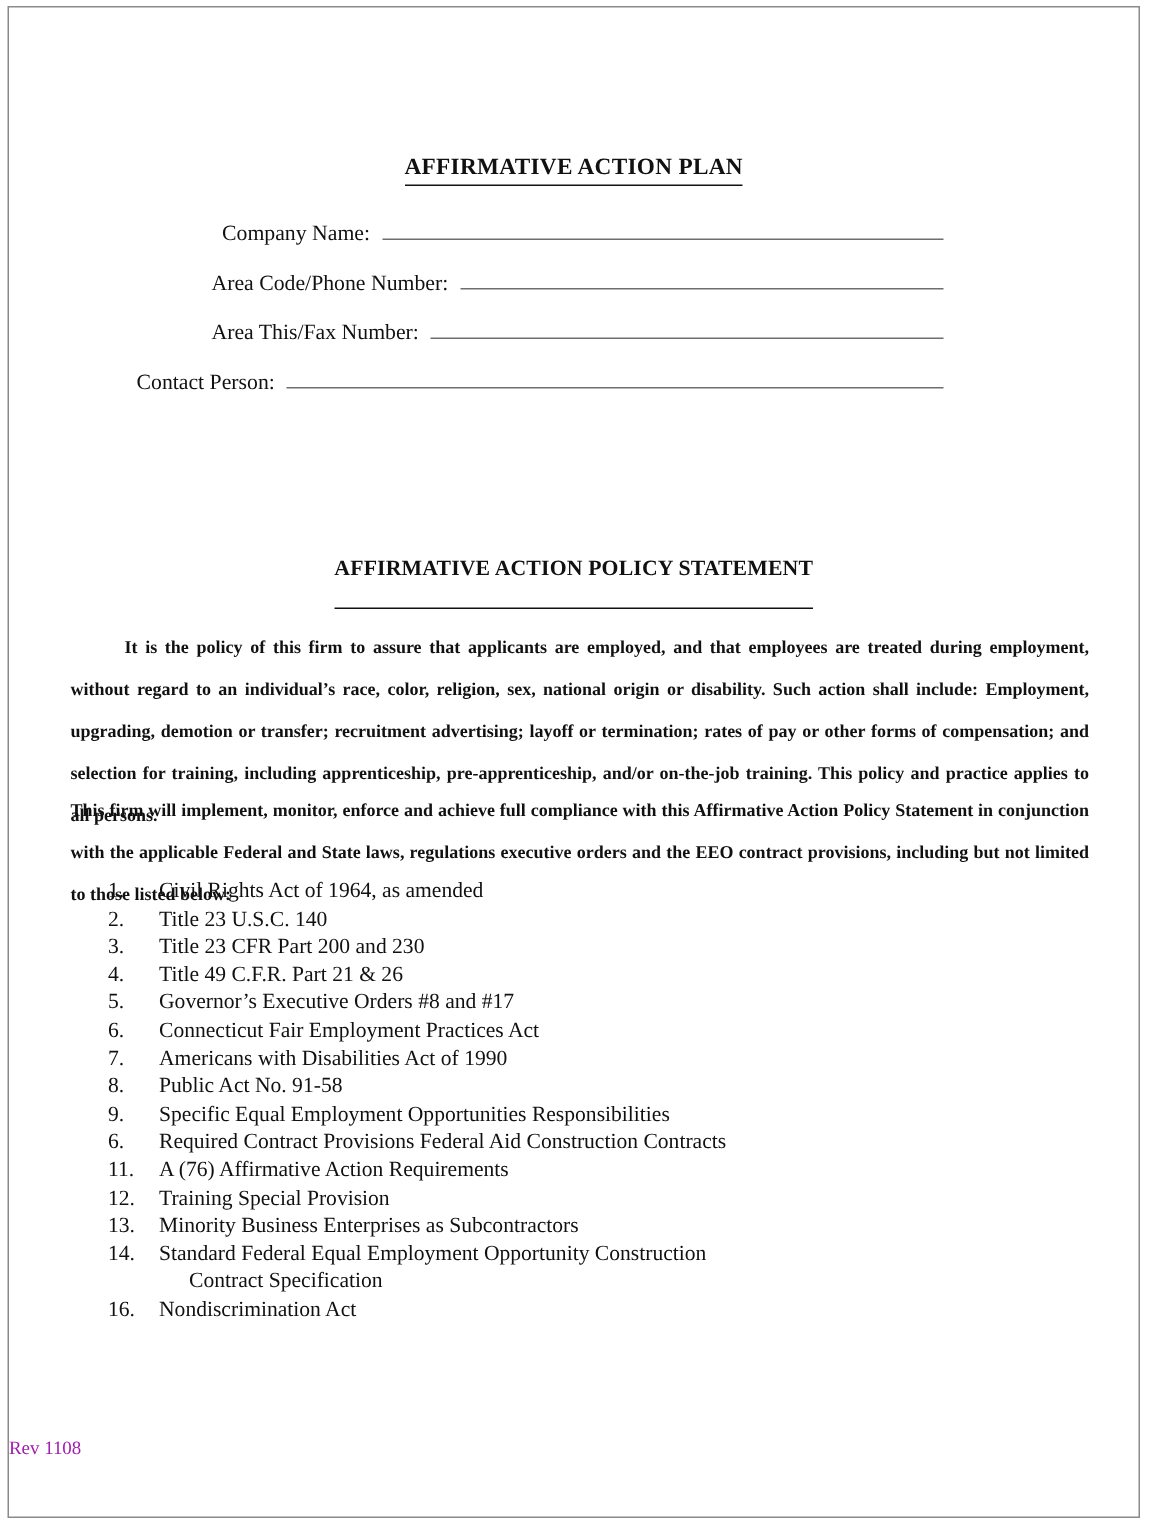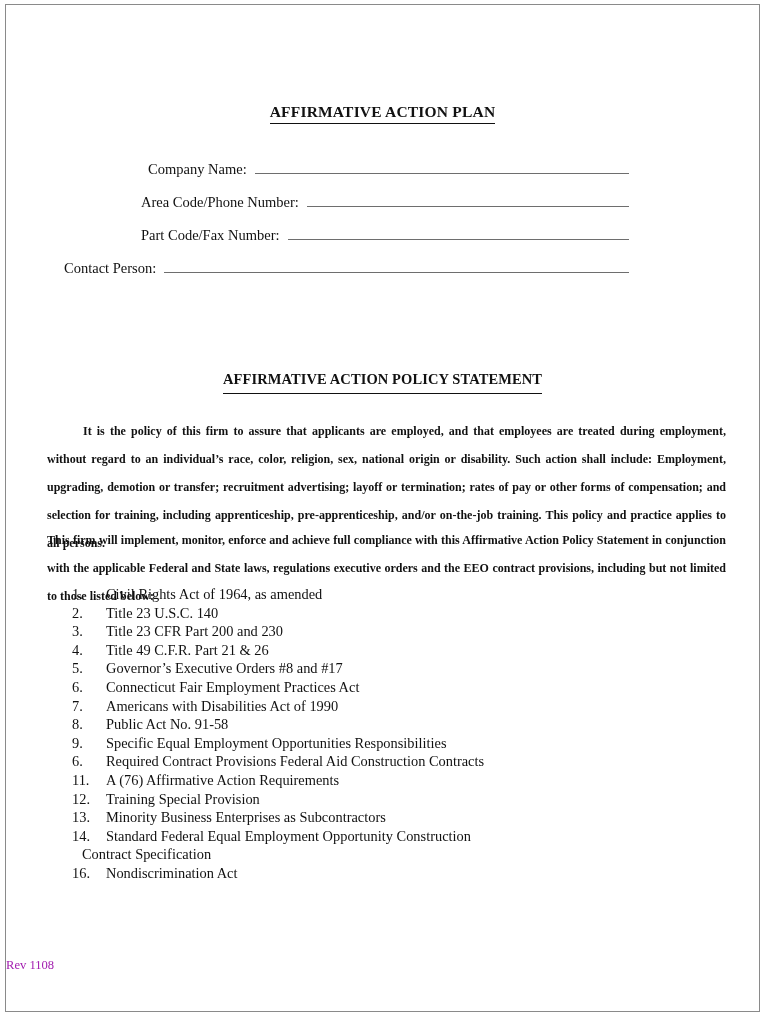--- a/index.html
+++ b/index.html
@@ -55,28 +55,28 @@
     left: 0;
     top: 366px;
     width: 100%;
     text-align: center;
     font-size: 14.5px;
     font-weight: bold;
     letter-spacing: 0.1px;
   }
   .section-title span.ul {
     border-bottom: 1.6px solid #111;
-    padding-bottom: 6px;
+    padding-bottom: 18px;
   }
 
   
   .form-block {
     position: absolute;
     left: 0;
-    top: 156px;
+    top: 142px;
     width: 100%;
   }
   .field-row {
     display: flex;
     align-items: baseline;
     height: 33px;
     font-size: 14.5px;
   }
   .field-label {
     white-space: nowrap;
@@ -92,21 +92,21 @@
   
   .field-row .rule-stop {
     flex: 0 0 auto;
     width: 130px;
   }
   .row-company .field-label { margin-left: 142px; }
   .row-address .field-label { margin-left: 135px; }
   .row-citystatezip .field-label { margin-left: 135px; }
   .row-phone .field-label { margin-left: 135px; }
   .row-fax .field-label { margin-left: 135px; }
-  .row-contact .field-label { margin-left: 58px; }
+  .row-contact .field-label { margin-left: 85px; }
 
   
   .body-para {
     position: absolute;
     left: 41px;
     width: 679px;
     font-size: 12px;
     line-height: 28px;
     text-align: justify;
     text-justify: inter-word;
@@ -132,21 +132,21 @@
     flex: 0 0 auto;
     width: 40px;
     text-align: left;
     padding-left: 6px;
     box-sizing: border-box;
   }
   .law-text {
     flex: 1 1 auto;
   }
   .law-text-cont {
-    margin-left: 16px;
+    margin-left: 60px;
   }
 
   
   .footer-rev {
     position: absolute;
     left: 0;
     top: 953px;
     width: 100%;
     padding-right: 83px;
     box-sizing: border-box;
@@ -173,21 +173,21 @@
 
 
 
       <div class="field-row row-phone">
         <span class="field-label">Area Code/Phone Number:</span>
         <span class="field-rule"></span>
         <span class="rule-stop"></span>
       </div>
 
       <div class="field-row row-fax">
-        <span class="field-label">Part Code/Fax Number:</span>
+        <span class="field-label">Area This/Fax Number:</span>
         <span class="field-rule"></span>
         <span class="rule-stop"></span>
       </div>
 
       <div class="field-row row-contact">
         <span class="field-label">Contact Person:</span>
         <span class="field-rule"></span>
         <span class="rule-stop"></span>
       </div>
 

